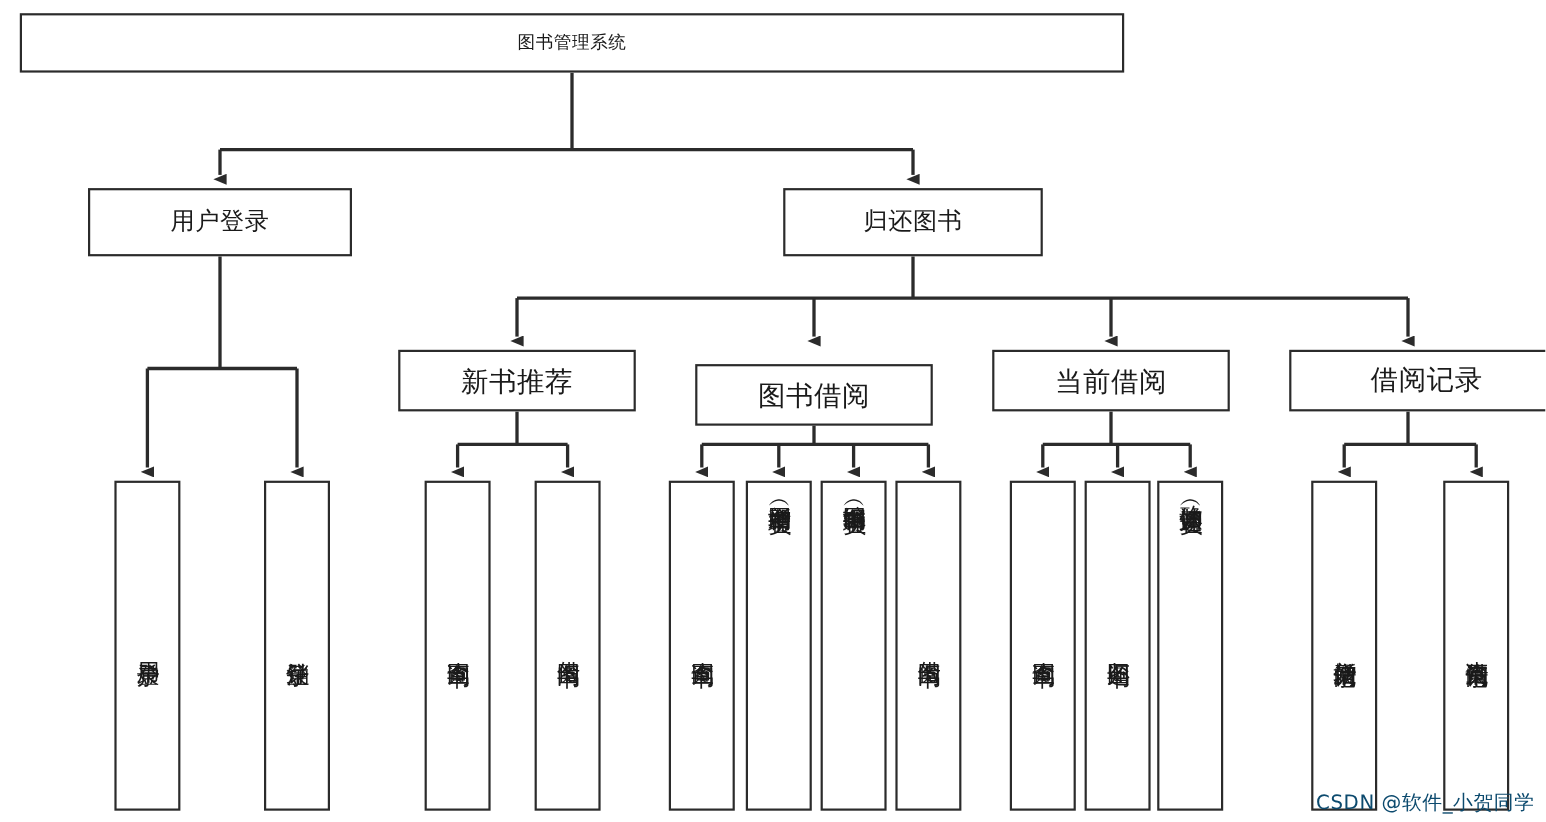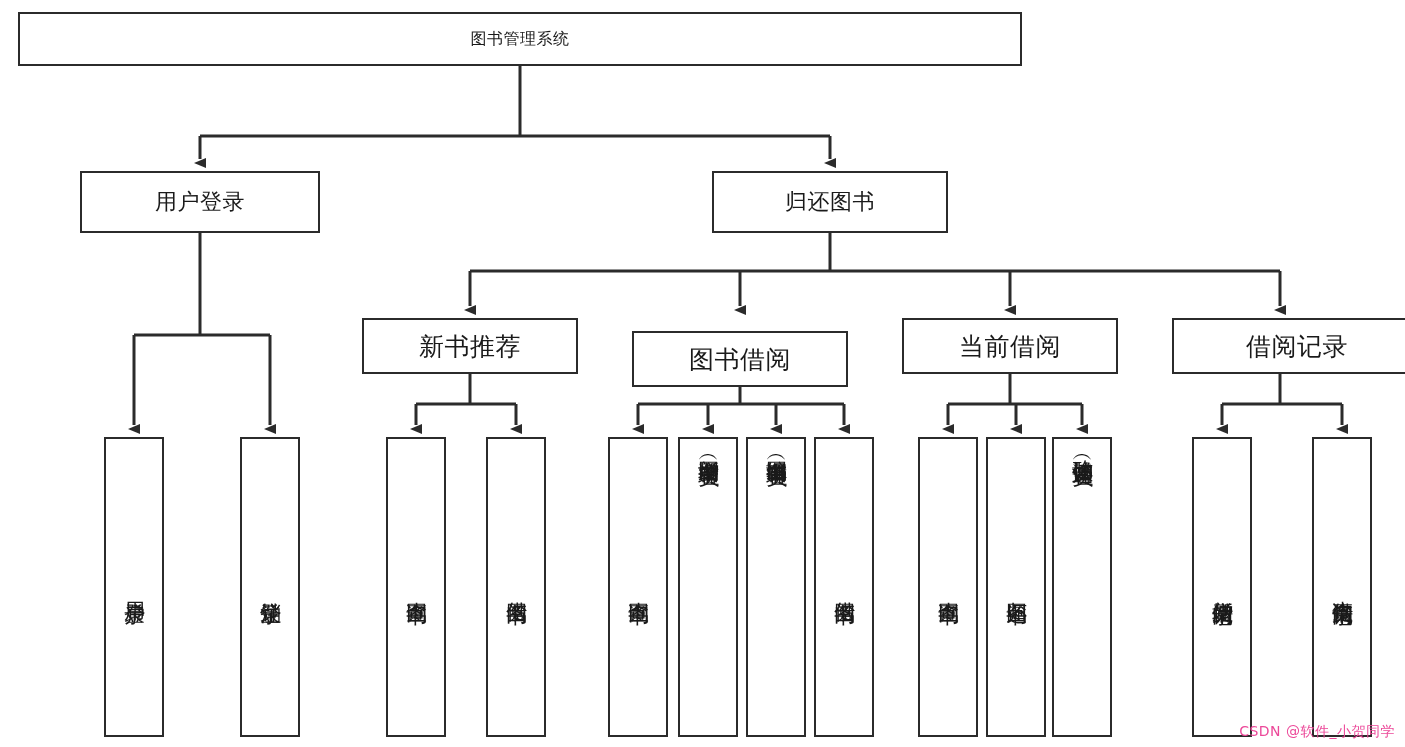--- a/index.html
+++ b/index.html
@@ -61,22 +61,22 @@
     font-size: 21px;
     line-height: 1.22;
     letter-spacing: 1px;
     white-space: nowrap;
     padding: 4px 0;
   }
   #watermark {
     position: absolute;
     right: 10px;
     bottom: 6px;
-    font-size: 14px;
-    color: #ec4899;
+    font-size: 18px;
+    color: #0c4a6e;
     white-space: nowrap;
     letter-spacing: 0.5px;
   }
 </style>
 </head>
 <body>
 
 <div id="canvas">
 
   <svg id="wires" viewBox="0 0 1405 747" xmlns="http://www.w3.org/2000/svg">

